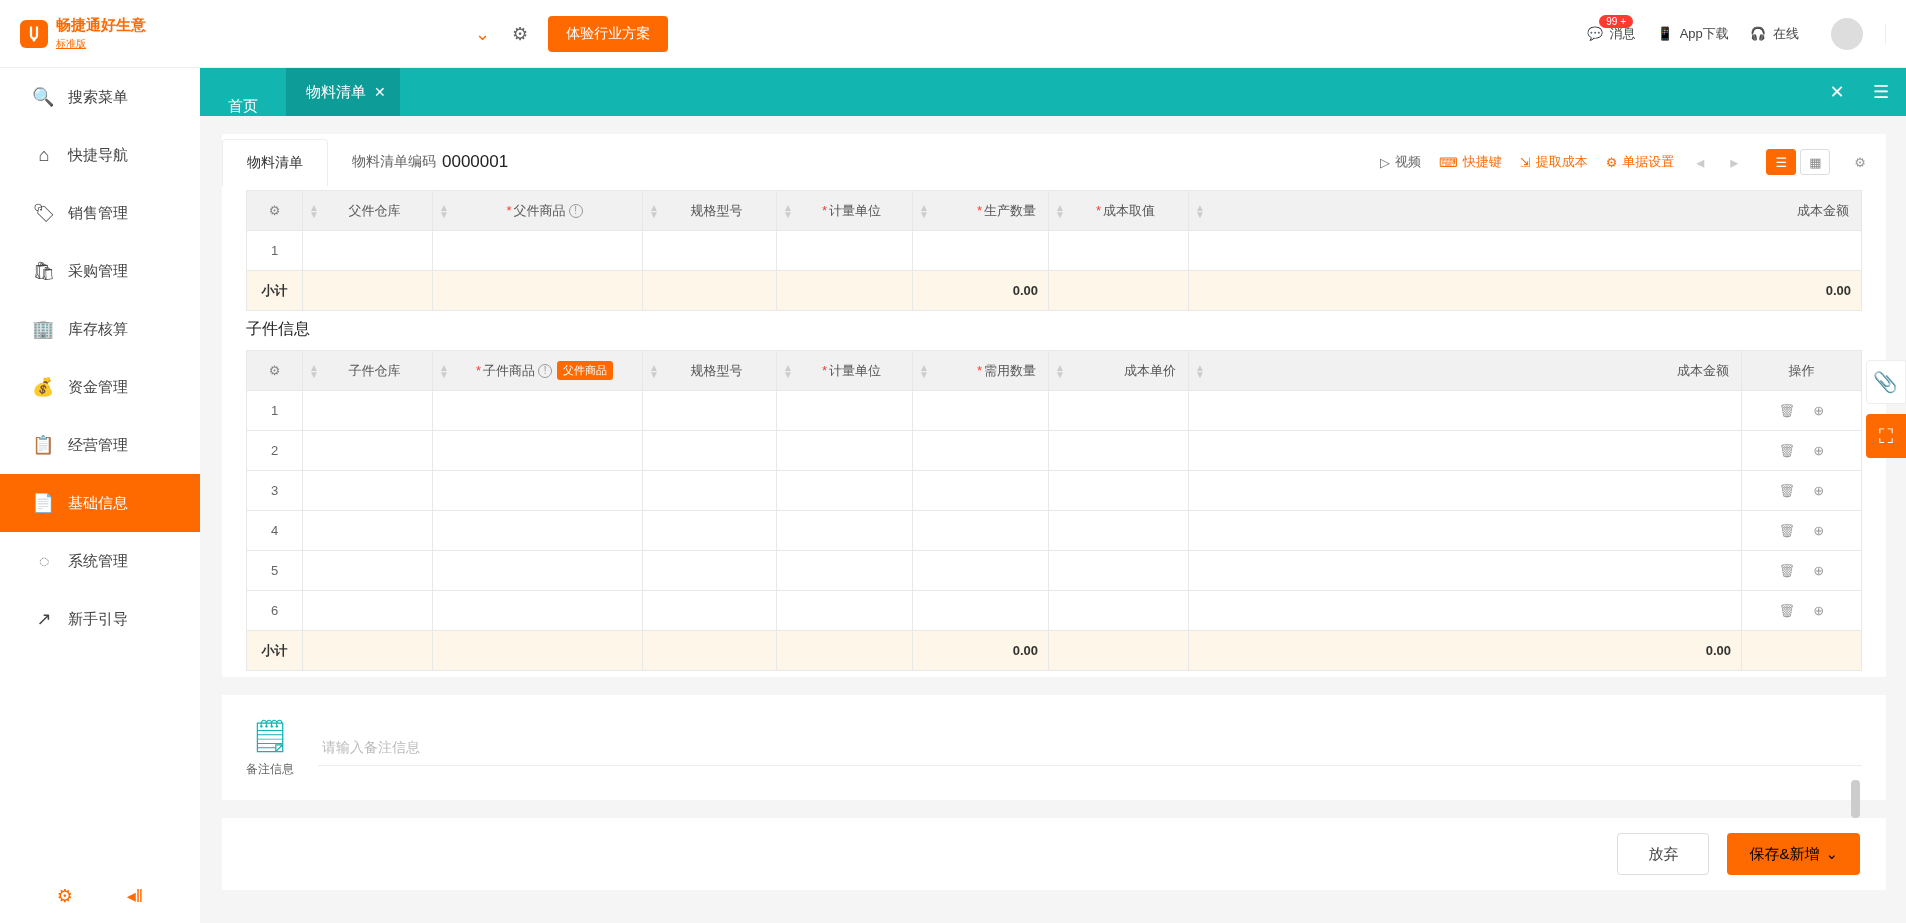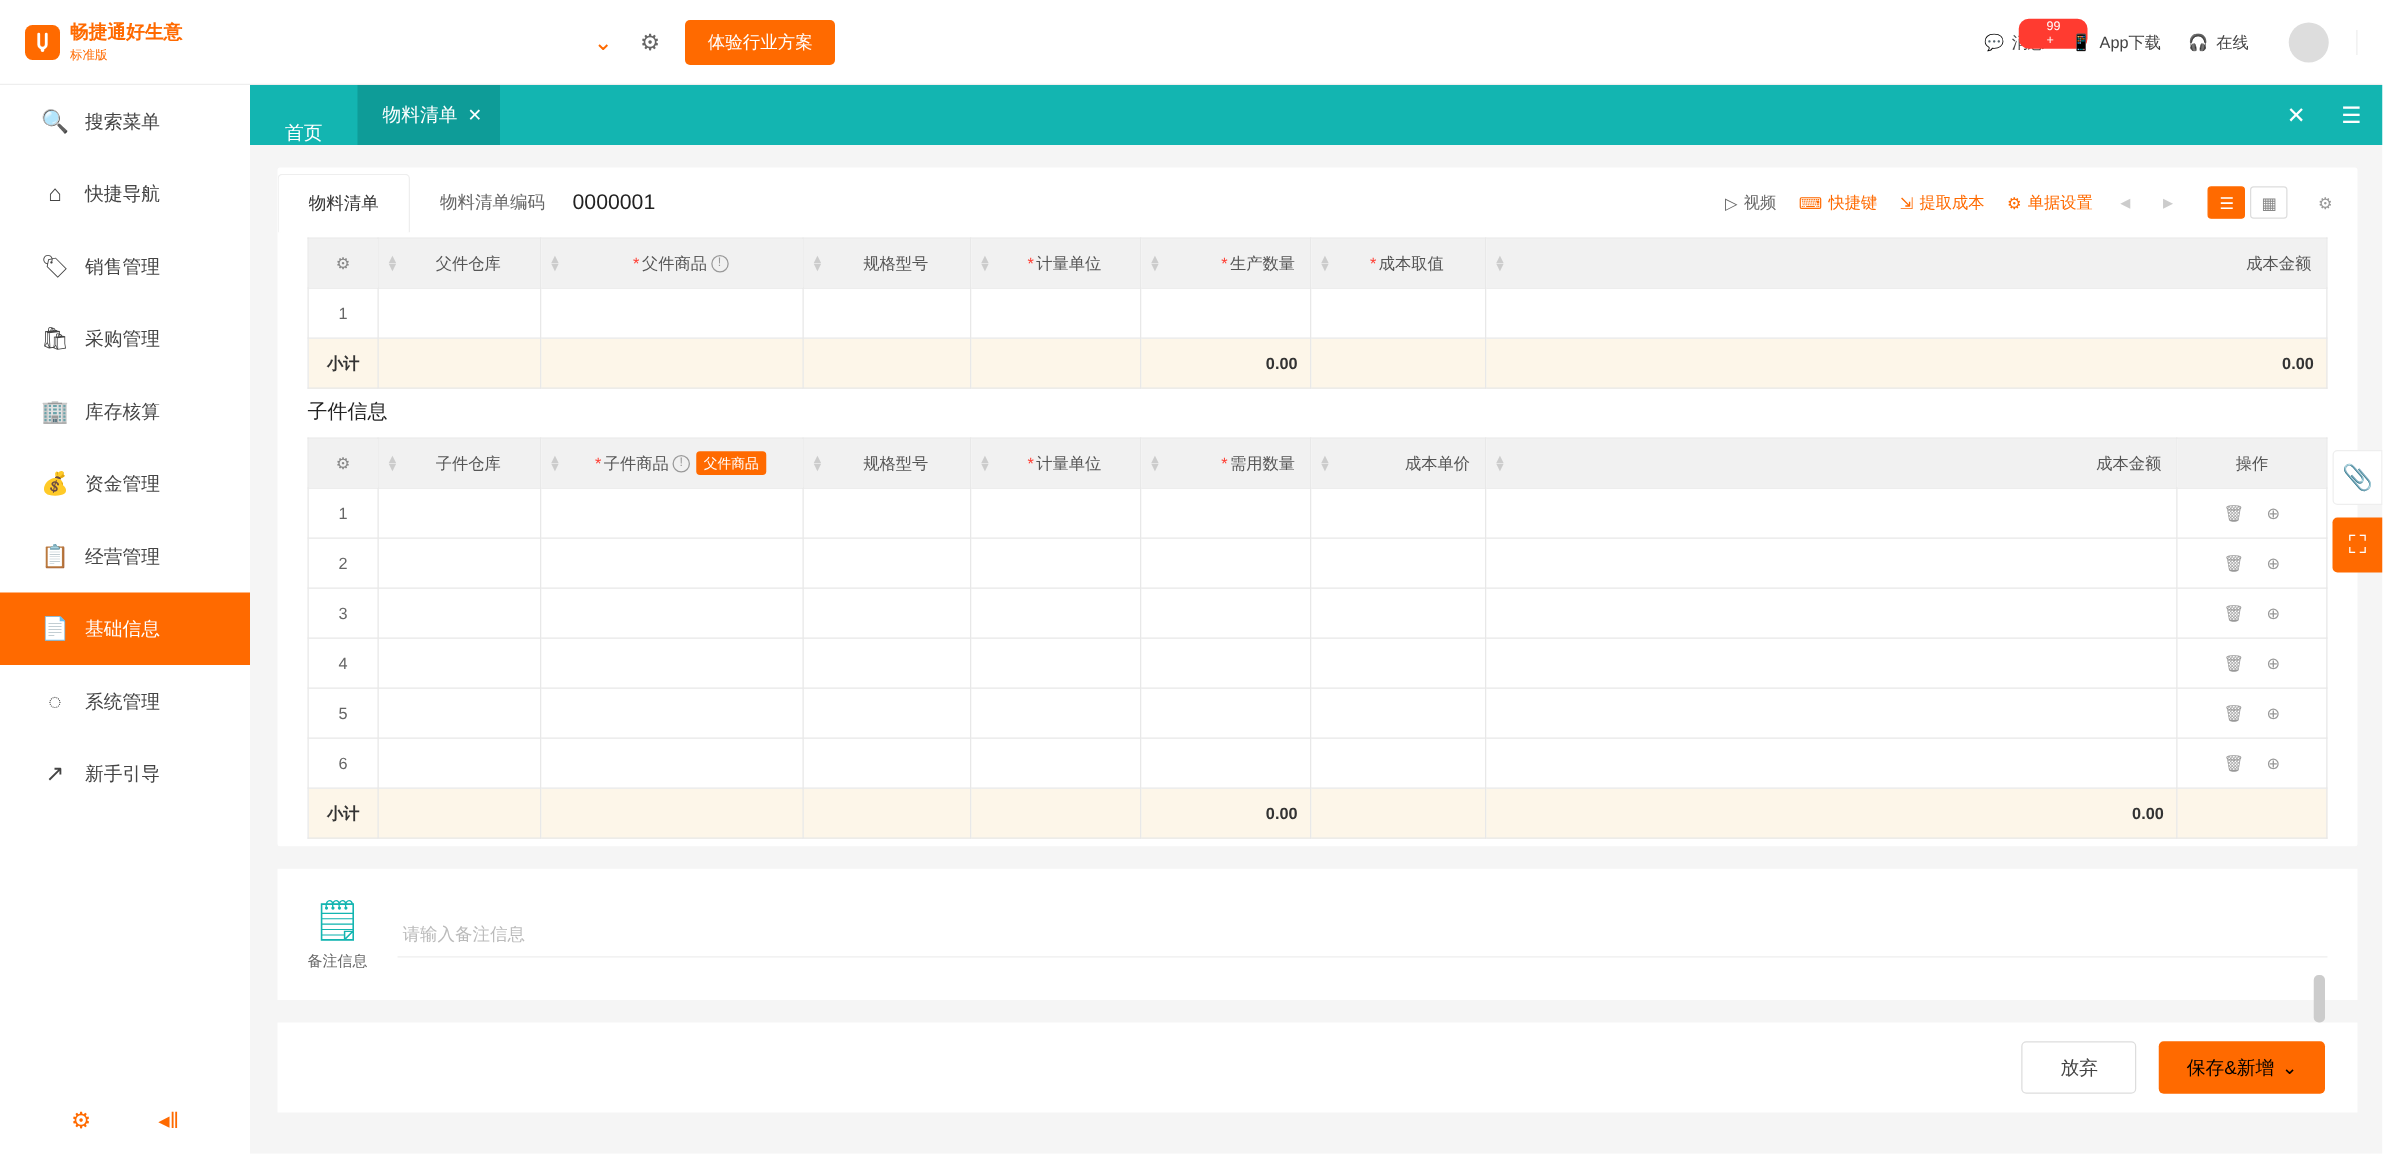--- a/index.html
+++ b/index.html
@@ -4,28 +4,28 @@
 <style>
 * { margin: 0; padding: 0; box-sizing: border-box; }
 body { font-family: "Microsoft YaHei", Arial, sans-serif; font-size: 13px; color: #333; background: #fff; overflow: hidden; width: 1906px; height: 923px; position: relative; }
 
 
 .header { height: 68px; display: flex; align-items: center; border-bottom: 1px solid #eee; padding: 0 20px; }
 .logo { display: flex; align-items: center; width: 180px; }
 .logo-icon { width: 28px; height: 28px; background: #ff6a00; border-radius: 6px; display: flex; align-items: center; justify-content: center; margin-right: 8px; }
 .logo-icon svg { width: 18px; height: 18px; }
 .logo-text { font-size: 15px; font-weight: bold; color: #ff6a00; }
-.logo-sub { font-size: 10px; color: #ff6a00; margin-top: 2px; display: block; }
+.logo-sub { font-size: 10px; color: #ff6a00; margin-top: 2px; display: block; text-decoration: underline; }
 .account-select { margin-left: 40px; width: 260px; height: 36px; display: flex; align-items: center; justify-content: space-between; padding: 0 10px; cursor: pointer; color: #999; }
 .account-select .chev { color: #ff6a00; font-size: 18px; }
 .gear-btn { margin-left: 12px; color: #666; cursor: pointer; font-size: 18px; }
 .promo-btn { margin-left: 20px; background: #ff6a00; color: #fff; padding: 9px 18px; border-radius: 4px; border: none; cursor: pointer; font-size: 14px; }
 .header-right { margin-left: auto; display: flex; align-items: center; gap: 22px; }
 .hr-item { display: flex; align-items: center; gap: 6px; cursor: pointer; color: #444; position: relative; }
-.badge { position: absolute; top: -10px; left: 28px; background: #ff3b30; color: #fff; font-size: 10px; padding: 1px 22px; border-radius: 8px; }
+.badge { position: absolute; top: -10px; left: 12px; background: #ff3b30; color: #fff; font-size: 10px; padding: 1px 7px; border-radius: 8px; }
 .avatar { width: 32px; height: 32px; border-radius: 50%; background: #ddd; margin-left: 10px; }
 .vline { width: 1px; height: 20px; background: #eee; }
 
 
 .sidebar { position: absolute; top: 68px; left: 0; width: 200px; background: #fff; height: calc(100% - 68px); border-right: 0px solid #eee; }
 .side-item { height: 58px; display: flex; align-items: center; gap: 14px; padding: 0 34px; cursor: pointer; font-size: 15px; color: #444; }
 .side-item.active { background: #ff6a00; color: #fff; }
 .side-icon { width: 20px; font-size: 18px; display: flex; justify-content: center; }
 .sidebar-bottom { position: absolute; bottom: 0; left: 0; width: 200px; height: 55px; display: flex; align-items: center; justify-content: space-around; padding: 0 30px; }
 .sidebar-bottom span { color: #ff6a00; cursor: pointer; font-size: 18px; }
@@ -38,21 +38,21 @@
 .tabs-right { margin-left: auto; display: flex; align-items: center; gap: 10px; padding-right: 8px; }
 .tabs-right span { color: #fff; cursor: pointer; width: 34px; height: 48px; display: flex; align-items: center; justify-content: center; font-size: 18px; }
 
 
 .content { position: absolute; top: 116px; left: 200px; right: 0; bottom: 0; background: #f5f5f5; padding: 18px 20px 0 22px; overflow: auto; }
 .panel { background: #fff; border-radius: 2px; padding: 0; }
 
 
 .doc-head { display: flex; align-items: center; height: 56px; padding: 0 20px 0 0; }
 .doc-tab { padding: 14px 24px; border: 1px solid #eee; border-bottom: none; border-top-left-radius: 4px; border-top-right-radius: 4px; margin-right: 24px; font-size: 14px; }
-.doc-meta { display: flex; align-items: center; gap: 22px; font-size: 14px; color: #666; }
+.doc-meta { display: flex; align-items: center; gap: 6px; font-size: 14px; color: #666; }
 .doc-code { color: #222; font-size: 17px; }
 .doc-actions { margin-left: auto; display: flex; align-items: center; gap: 18px; font-size: 13px; }
 .doc-act { display: flex; align-items: center; gap: 5px; cursor: pointer; color: #666; }
 .doc-act.orange { color: #ff6a00; }
 .nav-arrow { color: #ccc; cursor: not-allowed; padding: 0 4px; font-size: 16px; }
 .view-toggle { display: flex; gap: 4px; margin-left: 6px; }
 .vt-btn { width: 30px; height: 26px; border: 1px solid #ddd; border-radius: 3px; display: flex; align-items: center; justify-content: center; cursor: pointer; color: #888; }
 .vt-btn.active { background: #ff6a00; border-color: #ff6a00; color: #fff; }
 .gear-small { color: #999; cursor: pointer; margin-left: 6px; }
 

